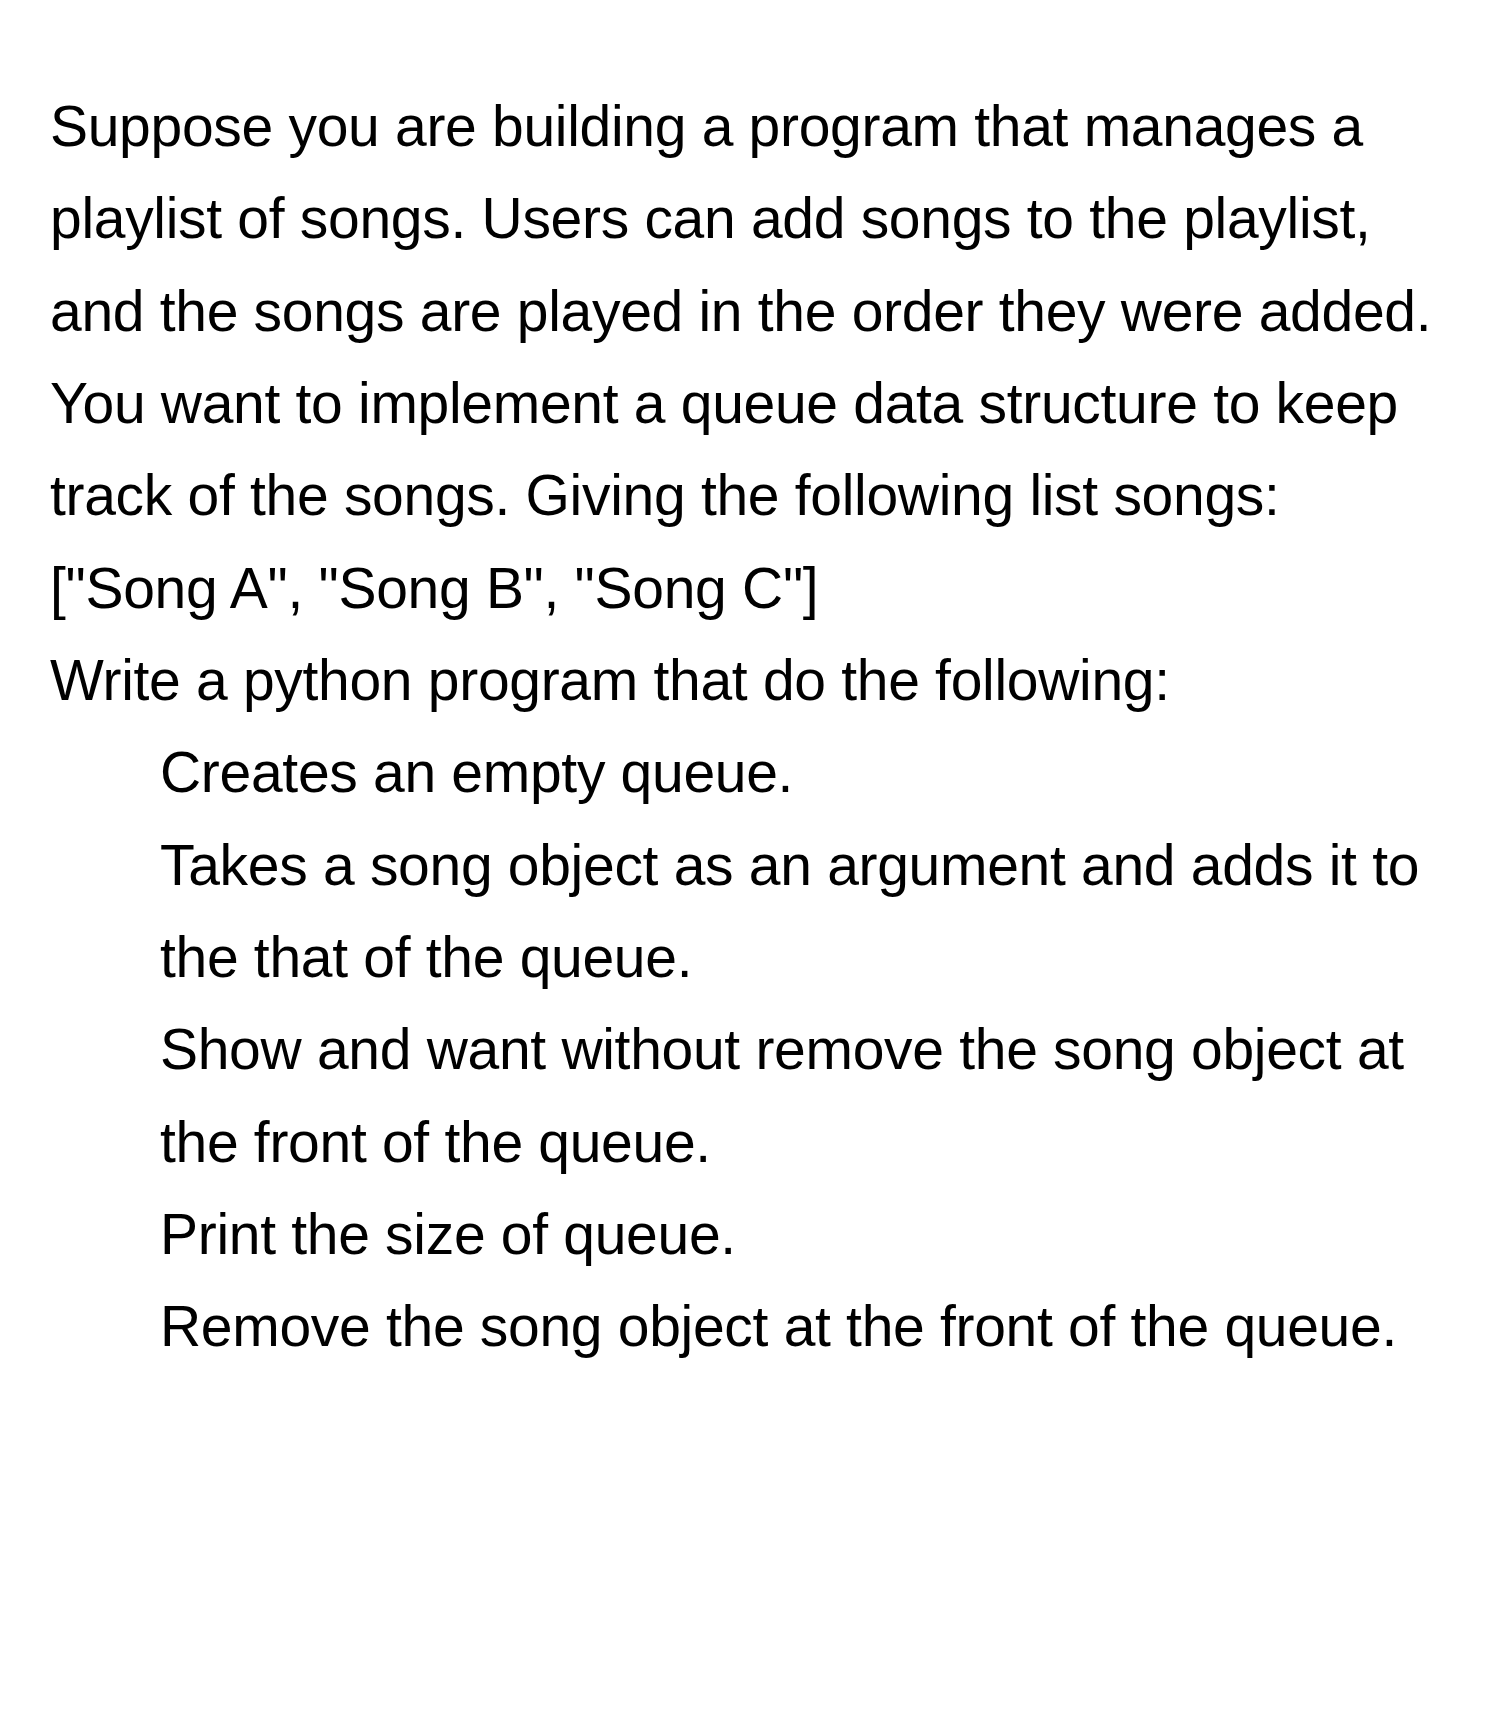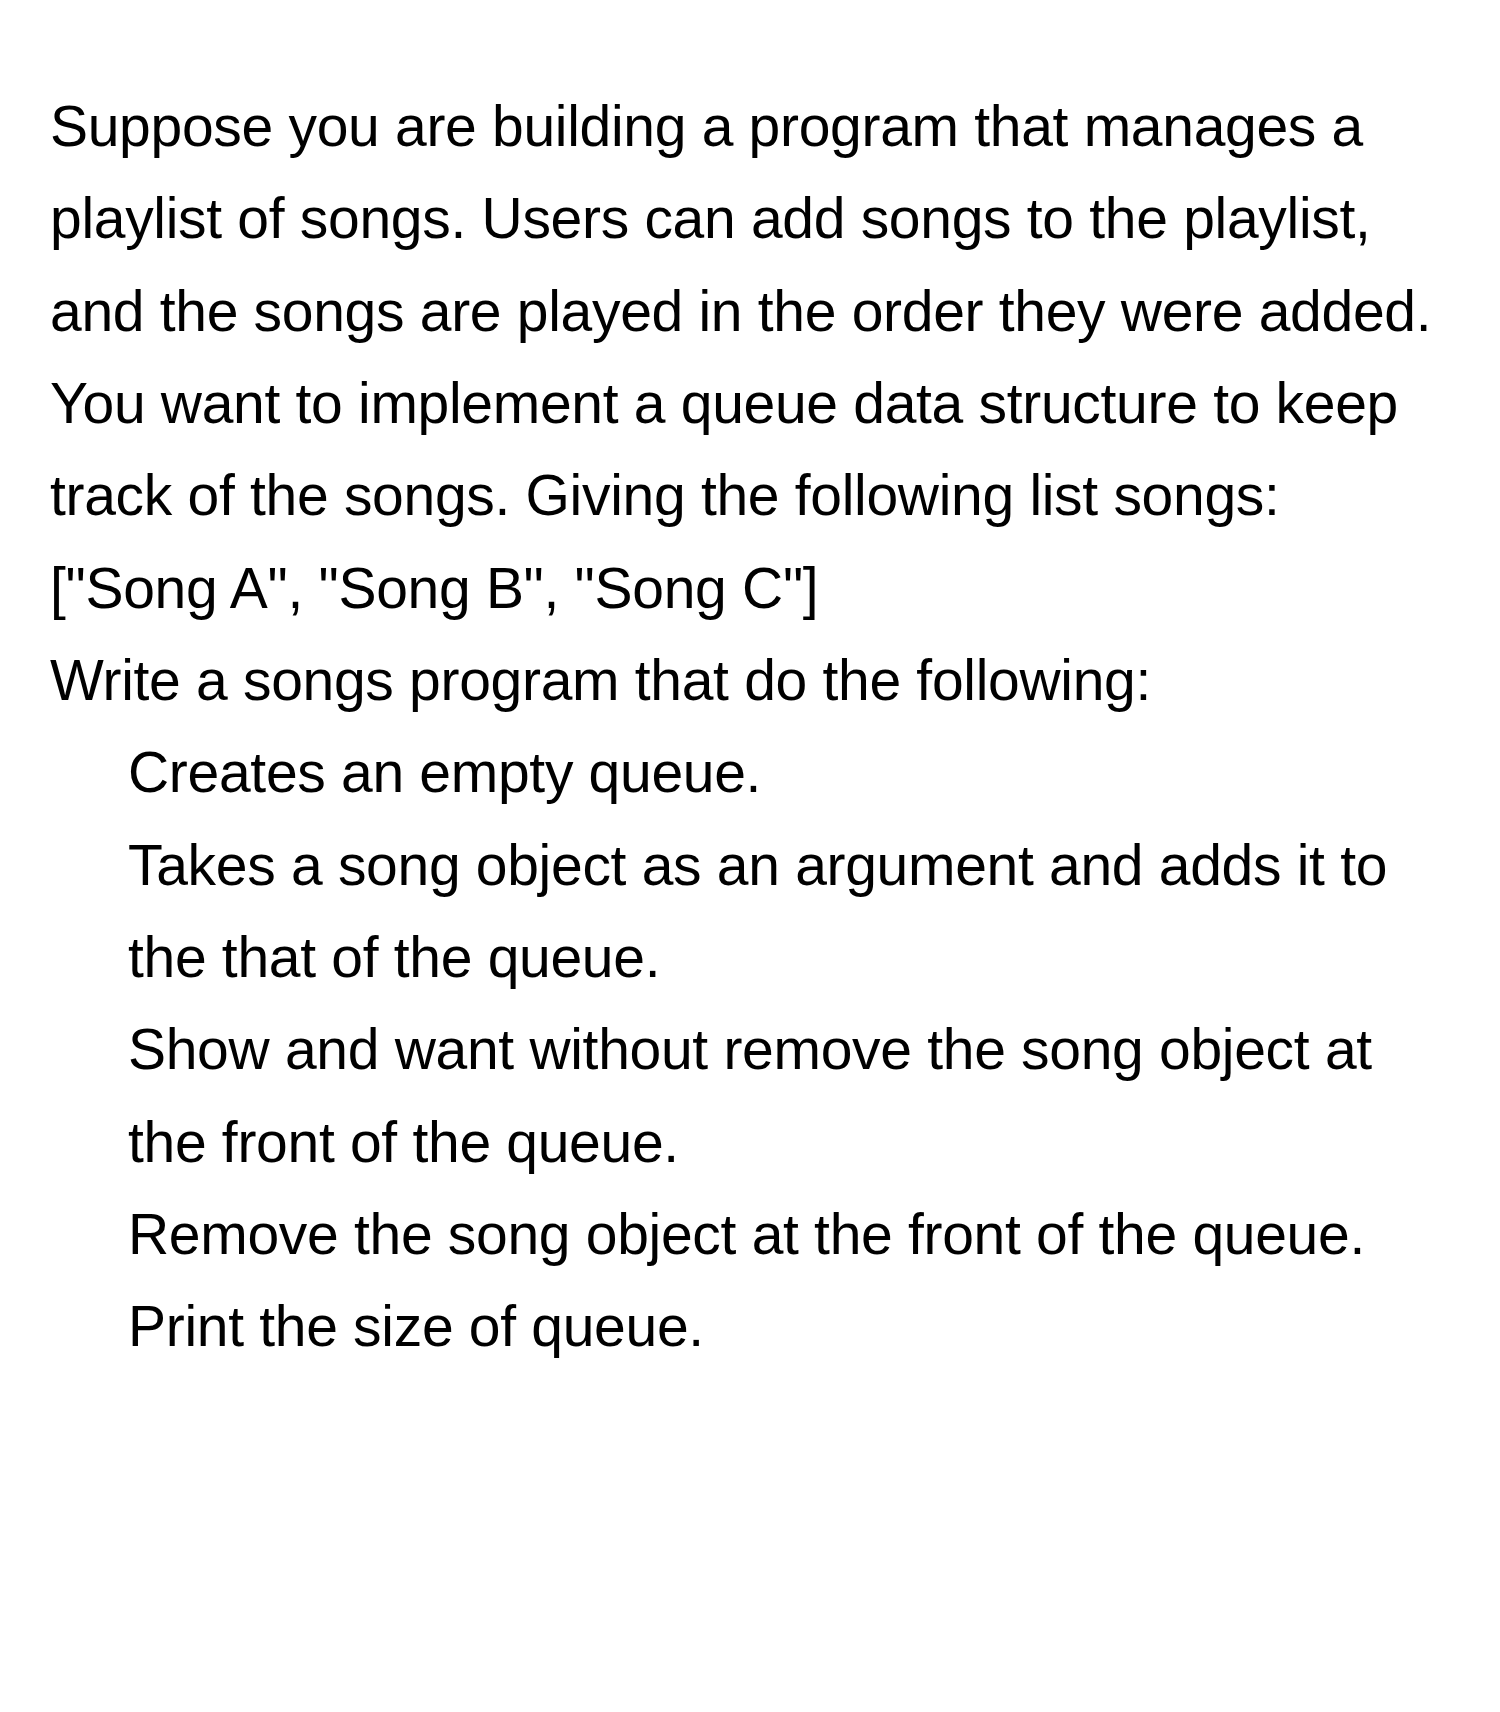--- a/index.html
+++ b/index.html
@@ -21,29 +21,30 @@
       letter-spacing: -0.3px;
     }
     .paragraph {
       margin-bottom: 0;
     }
     .list {
       padding-left: 78px;
     }
     .list-item {
       margin-bottom: 0;
+      margin-left: 32px;
     }
   </style>
 </head>
 <body>
 
 <div class="content">
   <div class="paragraph">Suppose you are building a program that manages a playlist of songs. Users can add songs to the playlist, and the songs are played in the order they were added. You want to implement a queue data structure to keep track of the songs. Giving the following list songs:</div>
   <div class="paragraph">["Song A", "Song B", "Song C"]</div>
-  <div class="paragraph">Write a songs program that do the following:</div>
+  <div class="paragraph">Write a python program that do the following:</div>
   <div class="list">
     <div class="list-item">Creates an empty queue.</div>
     <div class="list-item">Takes a song object as an argument and adds it to the that of the queue.</div>
     <div class="list-item">Show and want without remove the song object at the front of the queue.</div>
+    <div class="list-item">Print the size of queue.</div>
     <div class="list-item">Remove the song object at the front of the queue.</div>
-    <div class="list-item">Print the size of queue.</div>
   </div>
 </div>
 
 </body></html>

